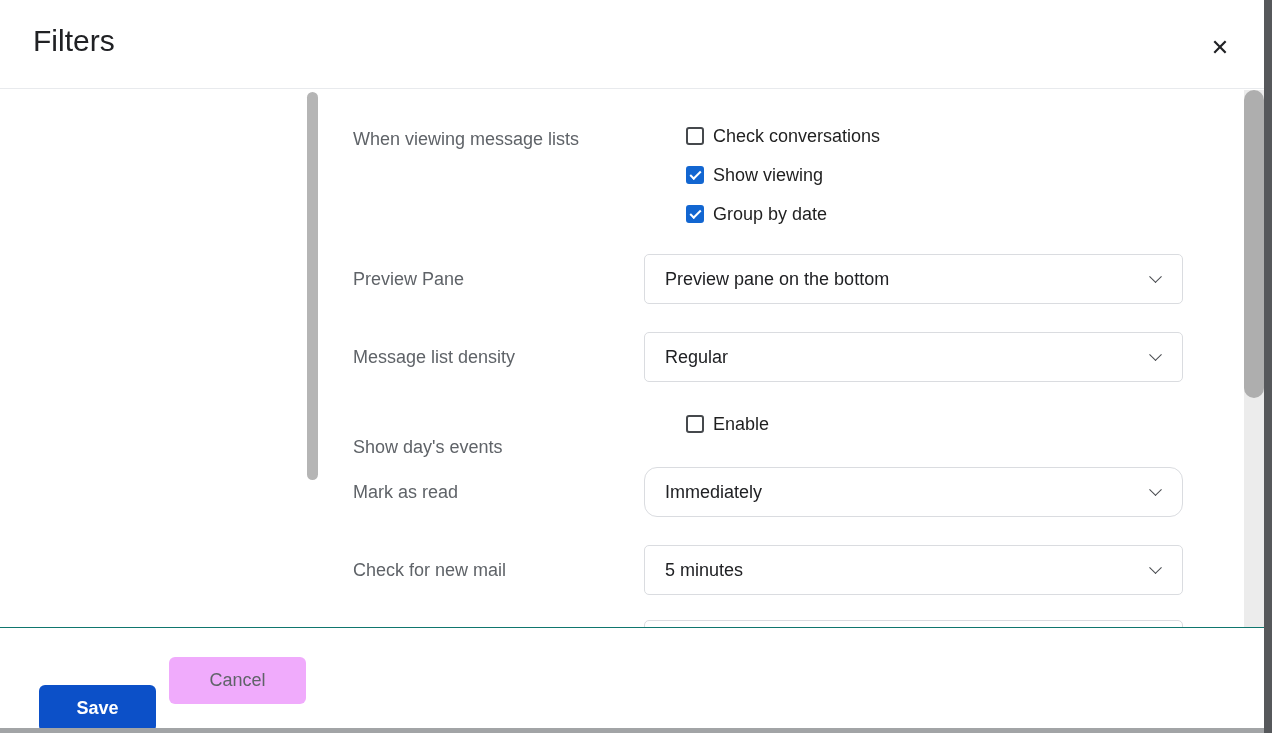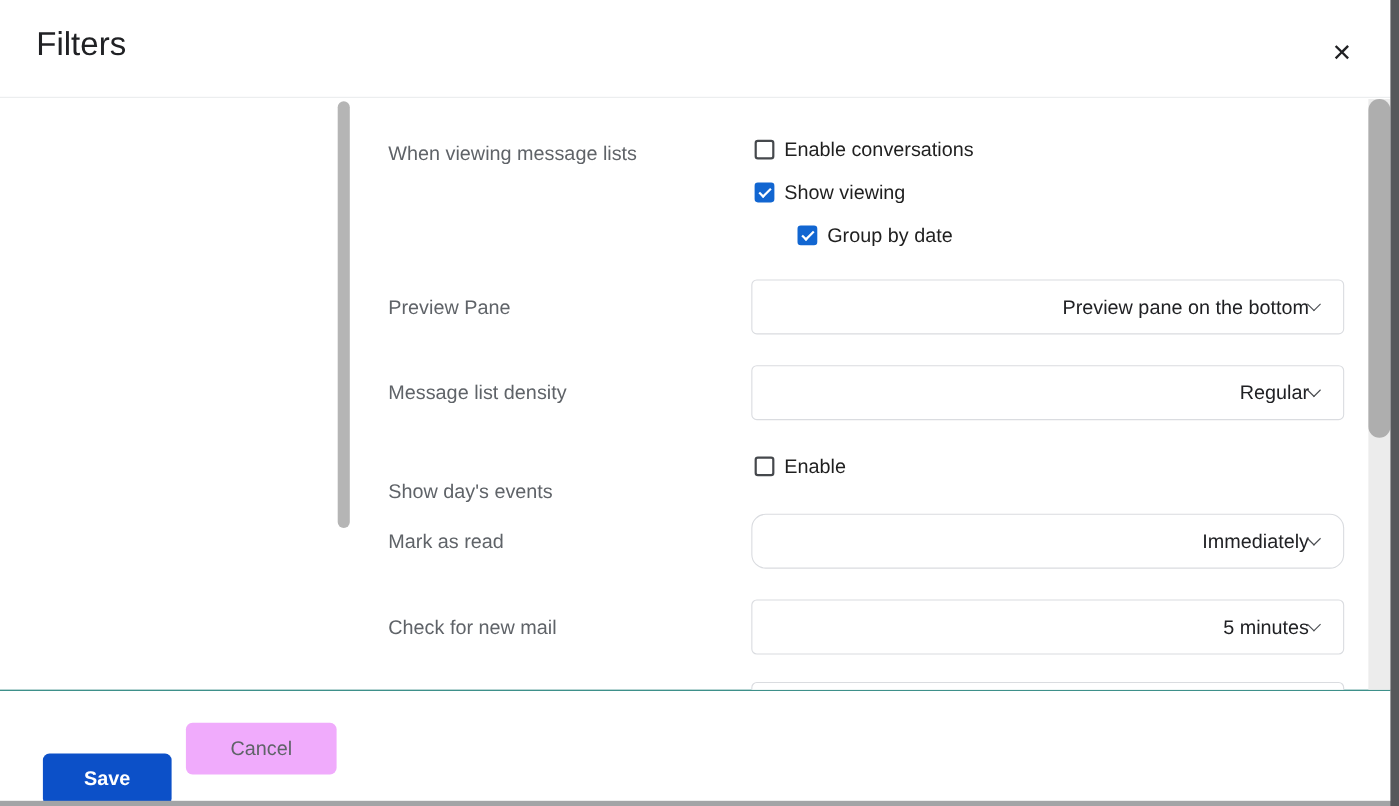--- a/index.html
+++ b/index.html
@@ -98,24 +98,24 @@
   .cb-box.checked::after {
     content: "";
     position: absolute; left: 2px; top: 3px;
     width: 9px; height: 4px;
     border-left: 2px solid #fff; border-bottom: 2px solid #fff;
     transform: rotate(-45deg);
   }
   .cb-label { font-size: 18px; color: #1f1f1f; }
 
   .select {
-    position: absolute; left: 683px;
+    position: absolute; left: 644px;
     width: 539px; height: 50px;
     border: 1px solid #dadce0; border-radius: 5px;
-    display: flex; align-items: center; justify-content: flex-end;
+    display: flex; align-items: center; justify-content: space-between;
     padding: 0 22px 0 20px;
     font-size: 18px; color: #202124;
     cursor: pointer; background: #fff;
   }
   .chevron {
     width: 9px; height: 9px;
     border-right: 1.5px solid #494c50;
     border-bottom: 1.5px solid #494c50;
     transform: rotate(45deg) translate(-2px, -2px);
   }
@@ -191,27 +191,27 @@
       <span>Blocked and Allowed Senders</span>
     </div>
 </div>
 <div class="sidebar-scroll-thumb"></div>
 
 <div class="content">
 
   <div class="field-label" style="top:39px;">When viewing message lists</div>
   <div class="cb-row" style="top:36px;">
     <div class="cb-box"></div>
-    <span class="cb-label">Enable conversations</span>
+    <span class="cb-label">Check conversations</span>
   </div>
   <div class="cb-row" style="top:75px;">
     <div class="cb-box checked"></div>
     <span class="cb-label">Show viewing</span>
   </div>
-  <div class="cb-row" style="top:114px;margin-left:39px;">
+  <div class="cb-row" style="top:114px;">
     <div class="cb-box checked"></div>
     <span class="cb-label">Group by date</span>
   </div>
 
   <div class="field-label" style="top:179px;">Preview Pane</div>
   <div class="select" style="top:165px;">
     <span>Preview pane on the bottom</span>
     <span class="chevron"></span>
   </div>
 

